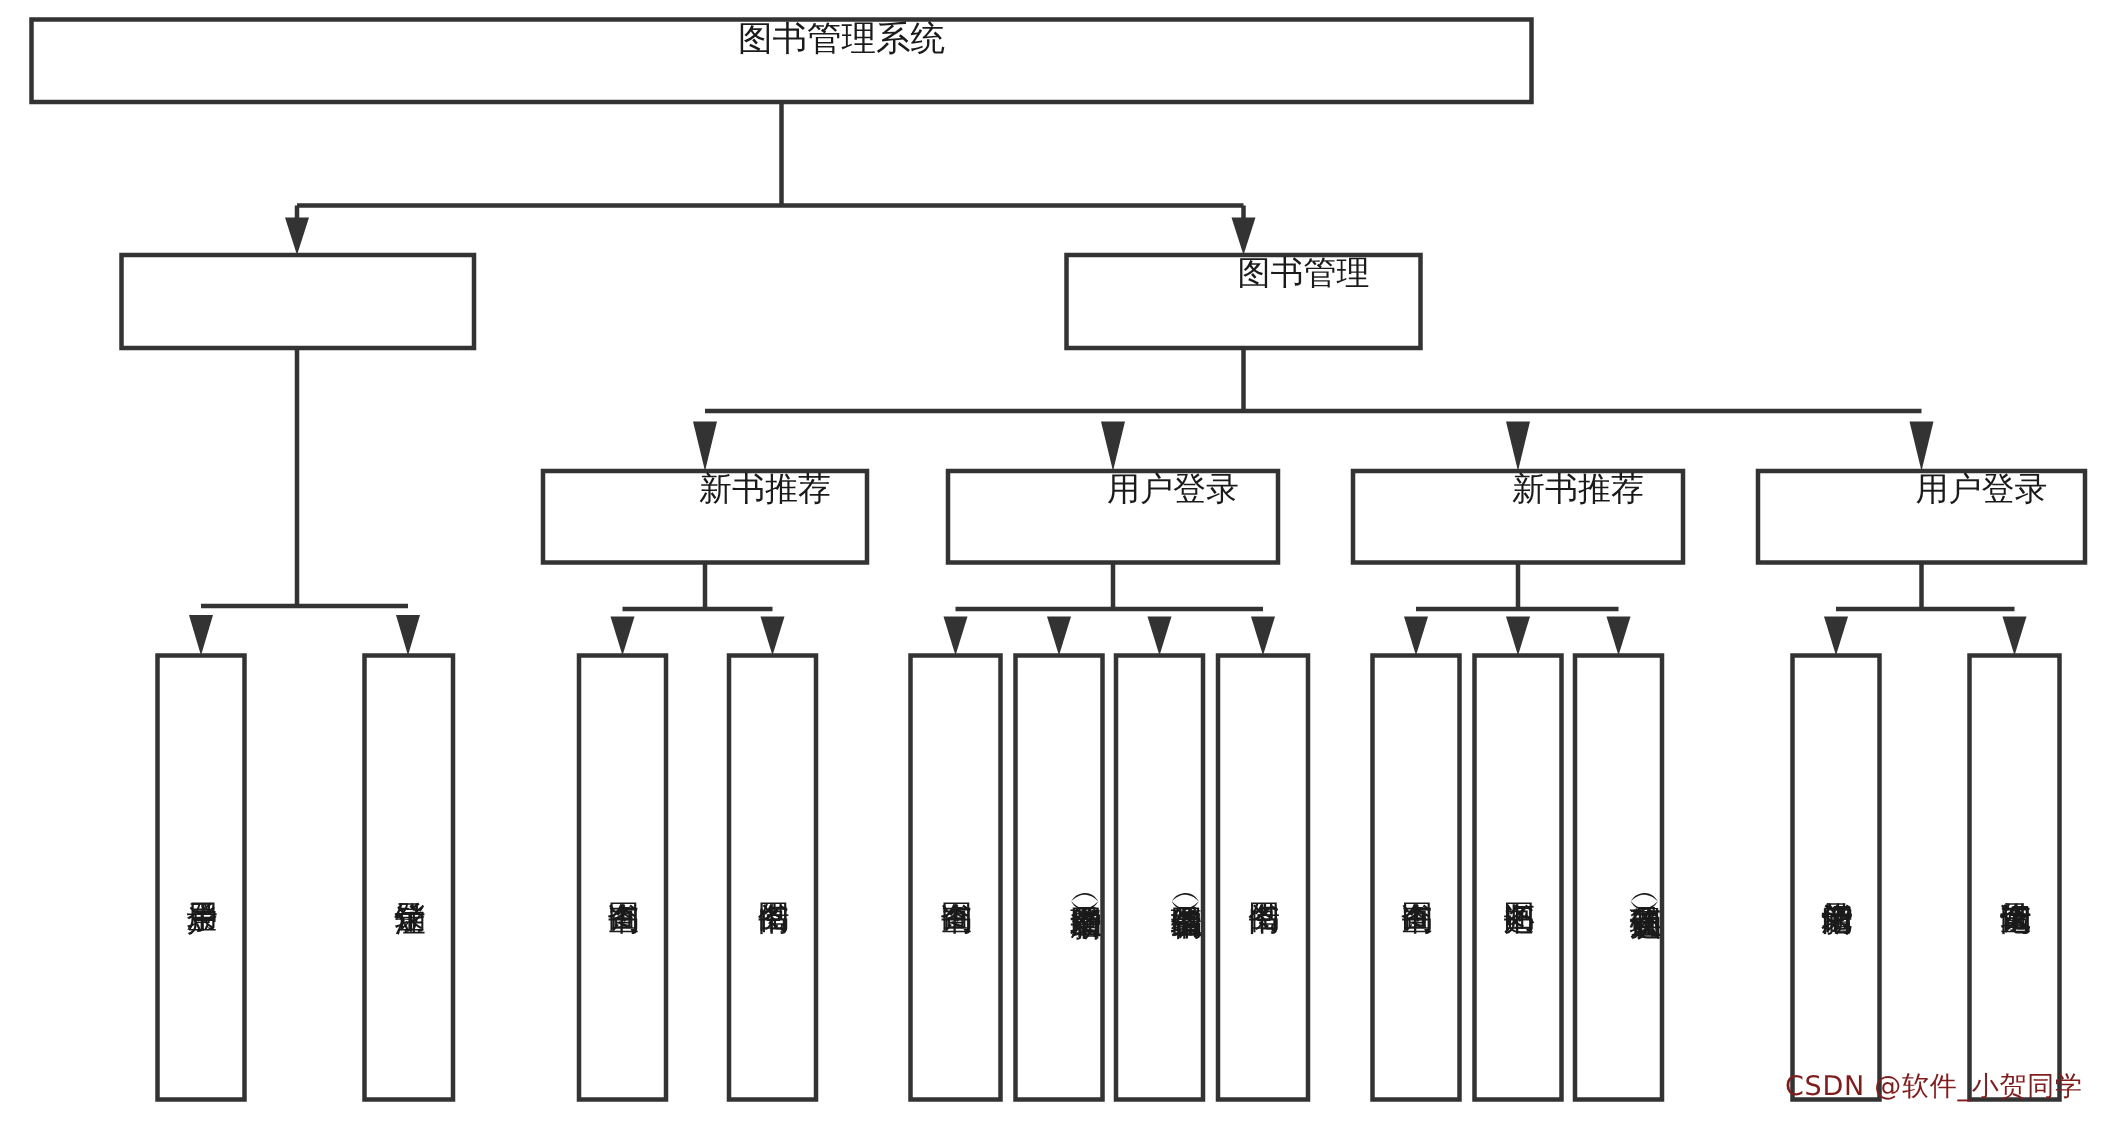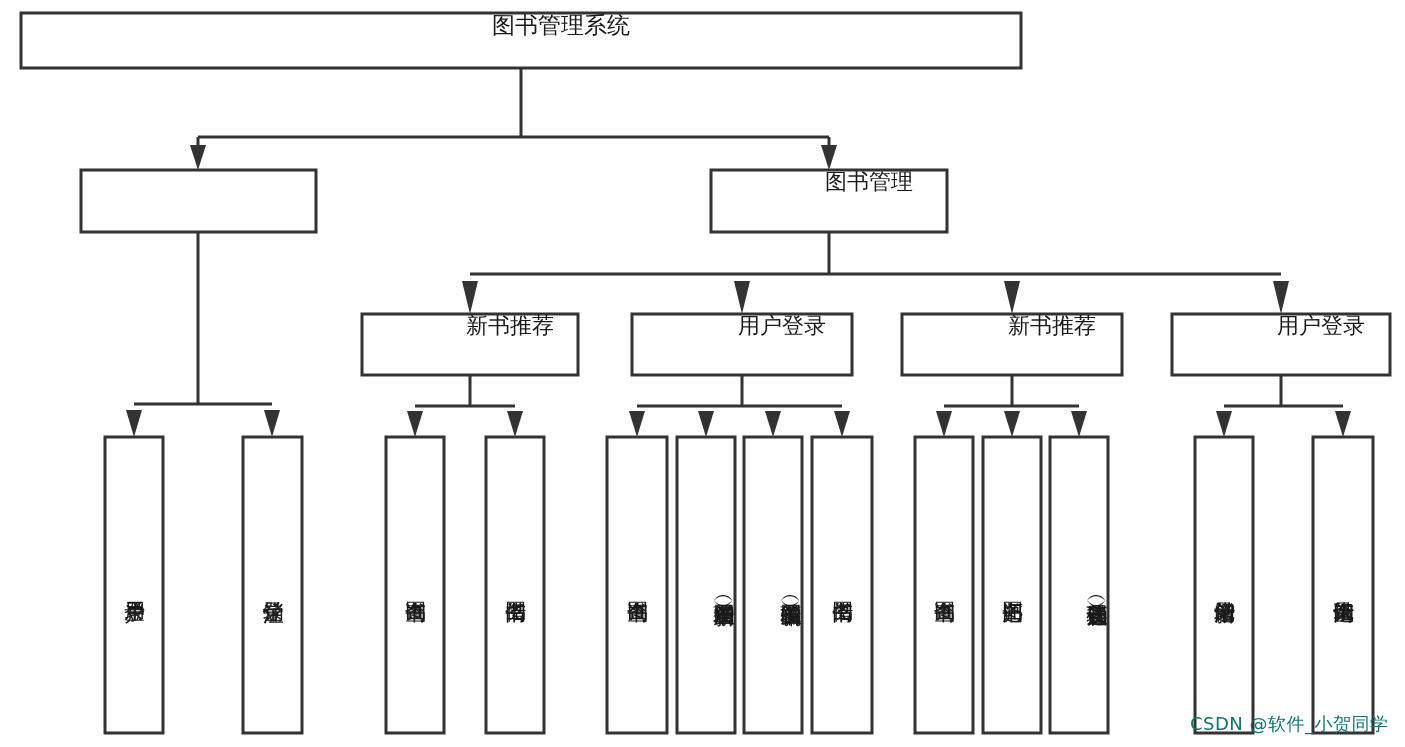--- a/index.html
+++ b/index.html
@@ -76,21 +76,21 @@
   .node-label-v.centered {
     align-items: center;
     padding-top: 0;
   }
   .watermark {
     position: absolute;
     left: 1190px;
     top: 712px;
     font-family: "DejaVu Sans", "Liberation Sans", sans-serif;
     font-size: 18px;
-    color: #0f766e;
+    color: #7f1d1d;
     white-space: nowrap;
     letter-spacing: 0.5px;
   }
 </style>
 </head>
 <body>
 
 <div id="diagram-root">
 
   <svg class="diagram-canvas" viewBox="0 0 1405 747">

